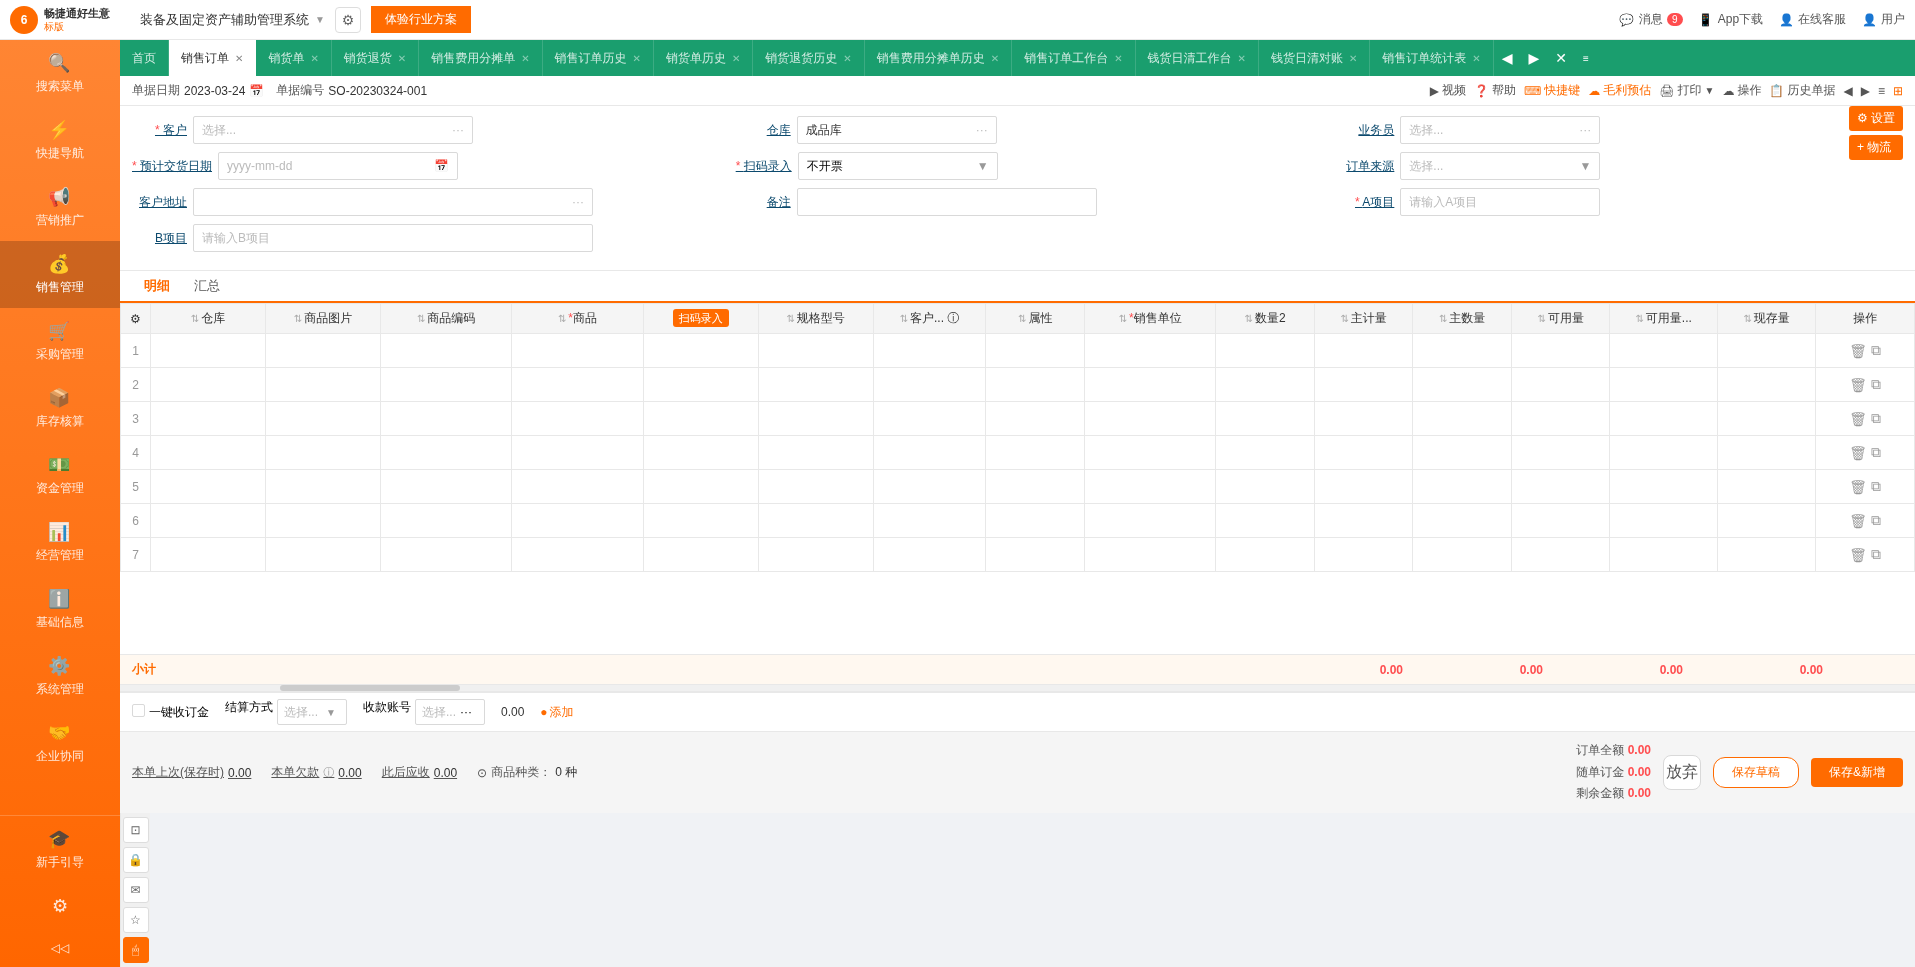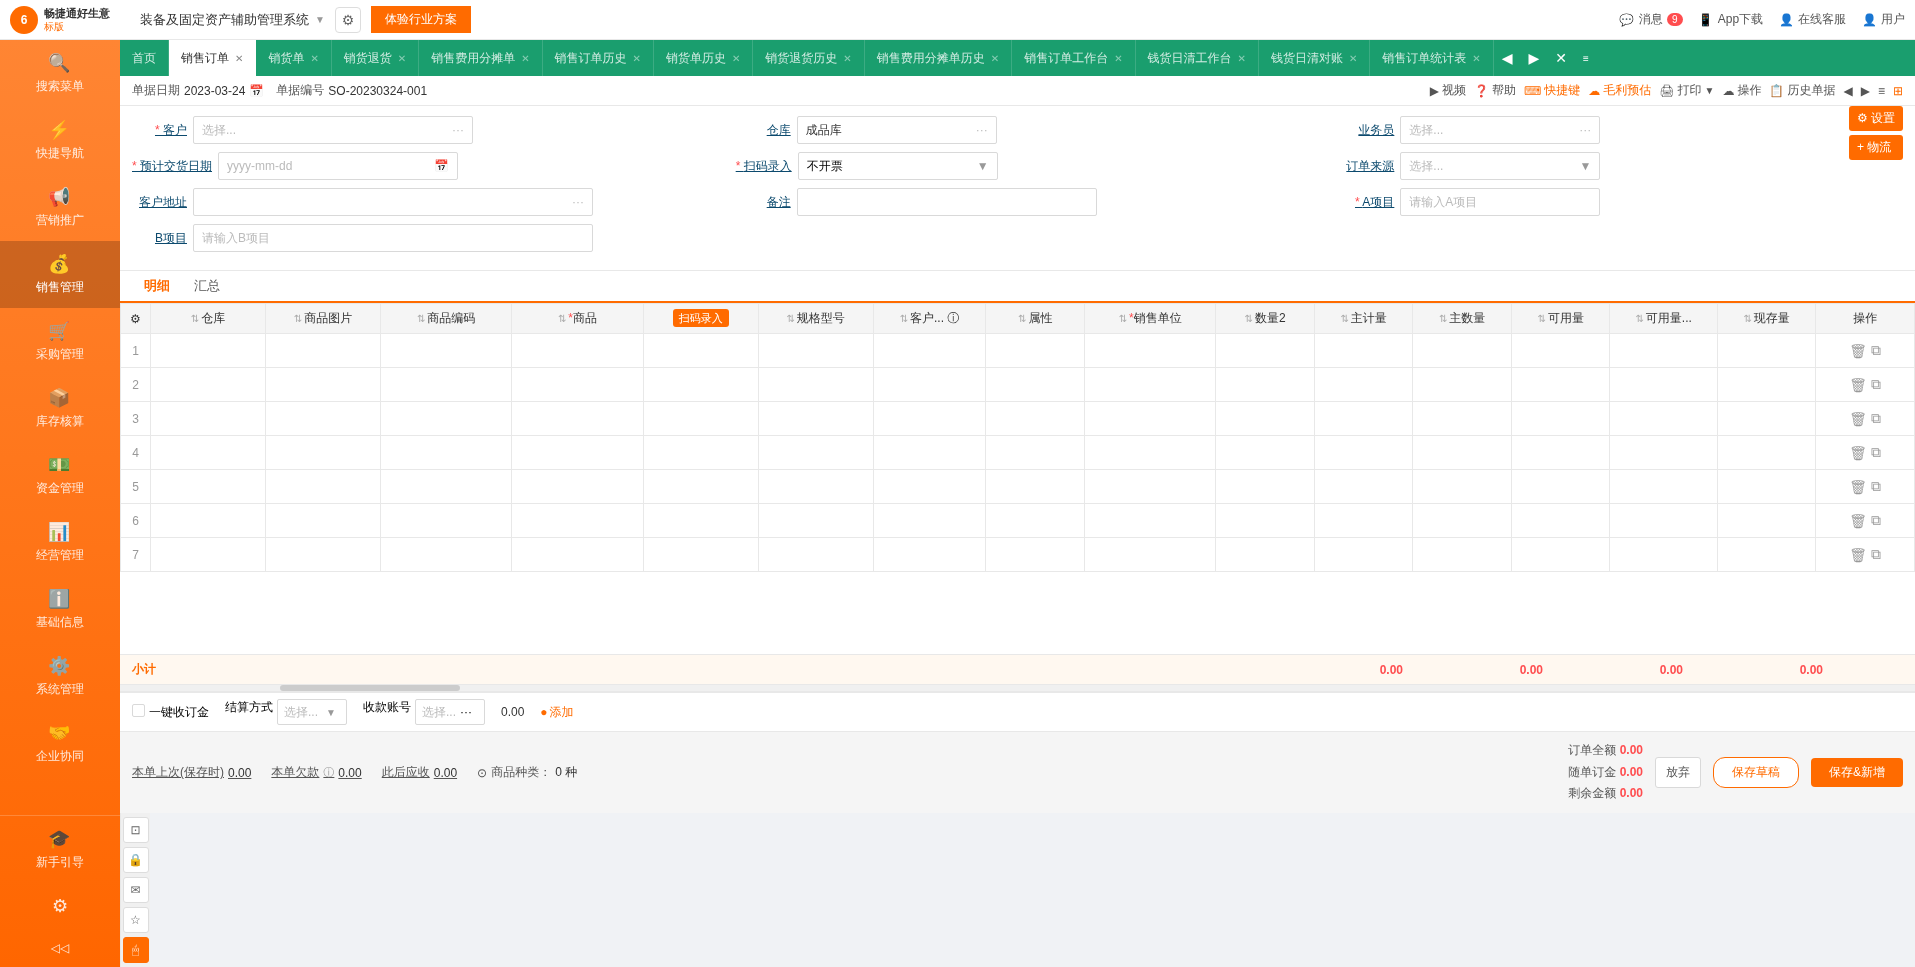--- a/index.html
+++ b/index.html
@@ -452,24 +452,24 @@
     .order-summary {
       font-size: 12px;
       color: #555;
       text-align: right;
       line-height: 1.8;
     }
     .order-summary .val { color: #ff4d4f; font-weight: bold; }
     .btn-discard {
       border: 1px solid #d9d9d9;
       background: #fff;
-      padding: 6px 10px;
-      border-radius: 3px;
-      cursor: pointer;
-      font-size: 12px;
+      padding: 6px 2px;
+      border-radius: 8px;
+      cursor: pointer;
+      font-size: 16px;
       color: #555;
     }
     .btn-save-draft {
       border: 1px solid #ff6b00;
       background: #fff;
       color: #ff6b00;
       padding: 6px 18px;
       border-radius: 12px;
       cursor: pointer;
       font-size: 12px;

